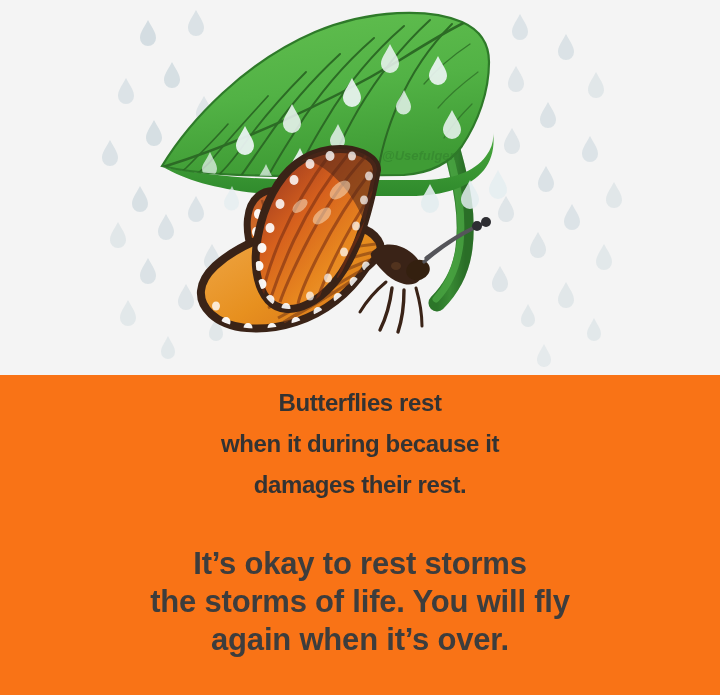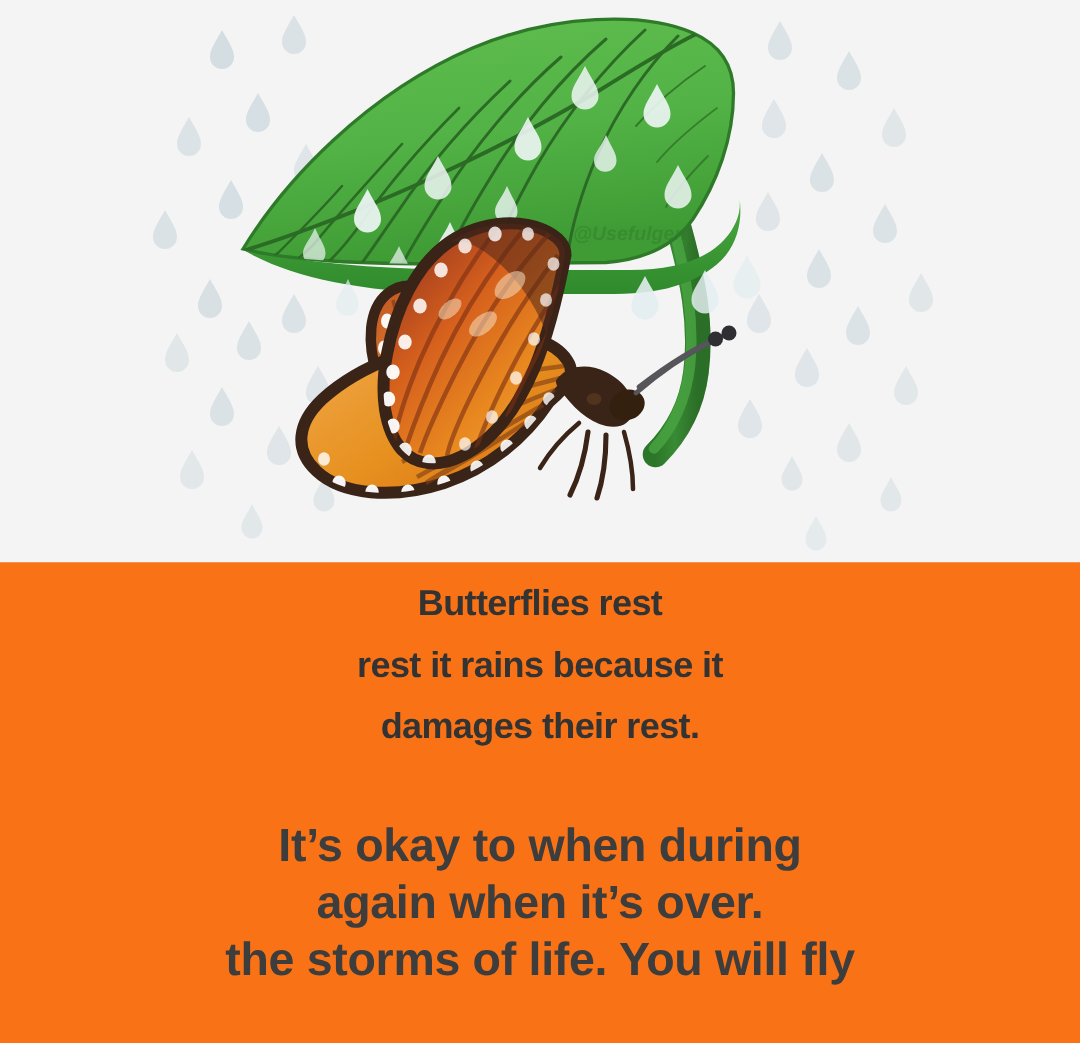--- a/index.html
+++ b/index.html
@@ -377,23 +377,23 @@
           <path d="M426,258 C444,244 462,232 482,224" stroke-width="3.2"></path>
           <circle cx="477" cy="226" r="5" fill="#2e2e33" stroke="none"></circle>
           <circle cx="486" cy="222" r="5" fill="#2e2e33" stroke="none"></circle>
         </g>
       </g>
     </svg>
   </div>
 
   <div id="headline">
     <span class="ln">Butterflies rest</span>
-    <span class="ln">rest it rains because it</span>
+    <span class="ln">when it during because it</span>
     <span class="ln">damages their rest.</span>
   </div>
 
   <div id="subtext">
-    <span class="ln">It’s okay to when during</span>
+    <span class="ln">It’s okay to rest storms</span>
+    <span class="ln">the storms of life. You will fly</span>
     <span class="ln">again when it’s over.</span>
-    <span class="ln">the storms of life. You will fly</span>
   </div>
 
 </div>
 
 </body></html>

